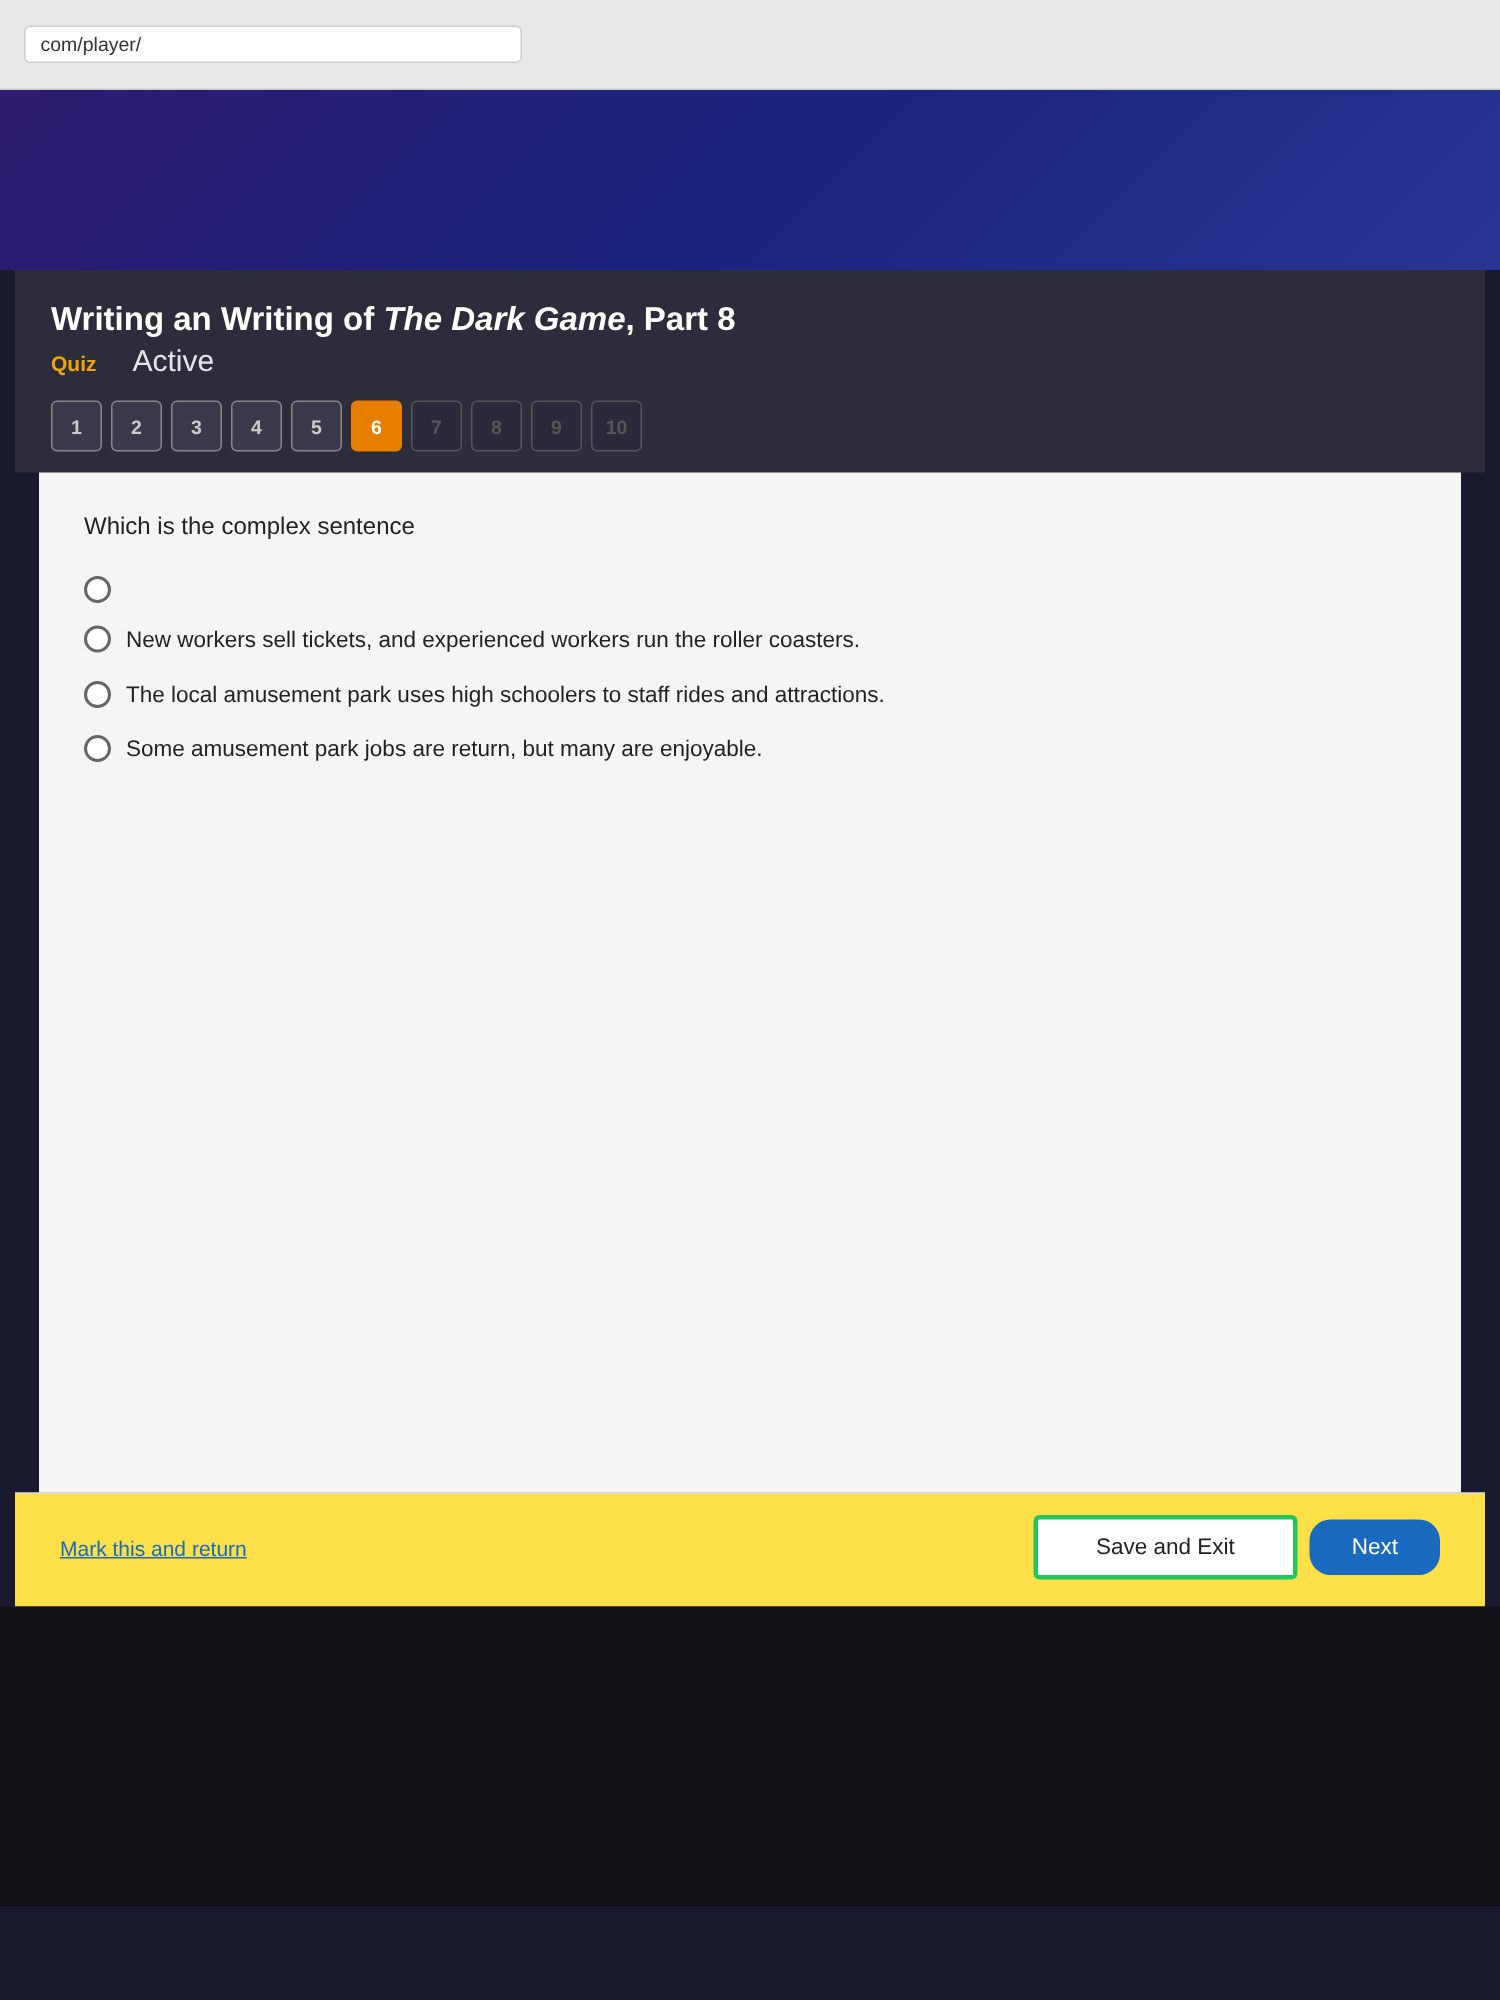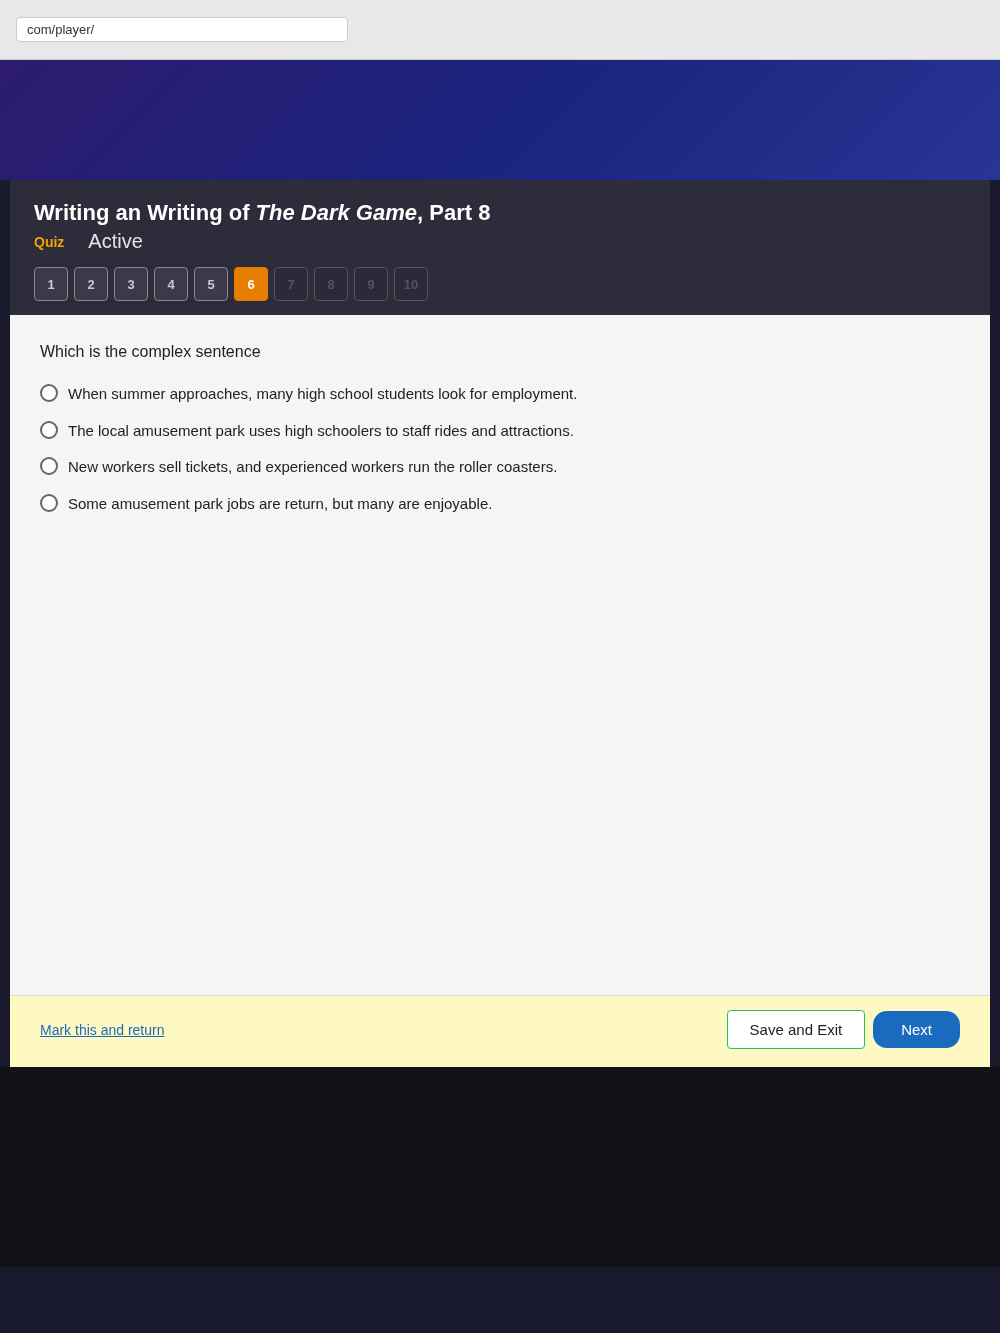--- a/index.html
+++ b/index.html
@@ -102,21 +102,21 @@
     }
     .q-btn.disabled {
       background: #2a2a3a;
       color: #555;
       border-color: #555;
     }
 
     
     .question-panel {
       background: #f5f5f5;
-      margin: 0 10px;
+      margin: 0 26px;
       padding: 28px 30px 20px 30px;
       min-height: 680px;
       position: relative;
     }
 
     .question-text {
       font-size: 16px;
       color: #222;
       margin-bottom: 22px;
       font-weight: 400;
@@ -147,44 +147,44 @@
       display: flex;
       align-items: center;
       justify-content: center;
     }
     .option-text {
       line-height: 1.5;
     }
 
     
     .footer-bar {
-      background: #fef9c3;
+      background: #fde047;
       margin: 0 10px;
       padding: 14px 30px 18px 30px;
       display: flex;
       align-items: center;
       justify-content: space-between;
       border-top: 1px solid #ddd;
     }
     .mark-return-link {
       color: #1a6bbf;
       font-size: 14px;
       text-decoration: underline;
       cursor: pointer;
     }
     .footer-buttons {
       display: flex;
       gap: 8px;
       align-items: center;
     }
     .btn-save-exit {
       background: white;
-      border: 1px solid #22c55e;
+      border: 3px solid #22c55e;
       border-radius: 4px;
-      padding: 10px 22px;
+      padding: 10px 39px;
       font-size: 15px;
       color: #222;
       cursor: pointer;
     }
     .btn-next {
       background: #1a6bbf;
       border: none;
       border-radius: 14px;
       padding: 10px 28px;
       font-size: 15px;
@@ -227,29 +227,28 @@
     <div class="q-btn disabled">9</div>
     <div class="q-btn disabled">10</div>
   </div>
 </div>
 
 <div class="question-panel">
   <div class="question-text">Which is the complex sentence</div>
   <ul class="options-list">
     <li class="option-item">
       <div class="option-radio"></div>
-      <span class="option-text">When summer approaches, many high school students look for employment.</span>
+    </li>
+    <li class="option-item">
+      <div class="option-radio"></div>
+      <span class="option-text">New workers sell tickets, and experienced workers run the roller coasters.</span>
     </li>
     <li class="option-item">
       <div class="option-radio"></div>
       <span class="option-text">The local amusement park uses high schoolers to staff rides and attractions.</span>
-    </li>
-    <li class="option-item">
-      <div class="option-radio"></div>
-      <span class="option-text">New workers sell tickets, and experienced workers run the roller coasters.</span>
     </li>
     <li class="option-item">
       <div class="option-radio"></div>
       <span class="option-text">Some amusement park jobs are return, but many are enjoyable.</span>
     </li>
   </ul>
 </div>
 
 <div class="footer-bar">
   <a class="mark-return-link">Mark this and return</a>

